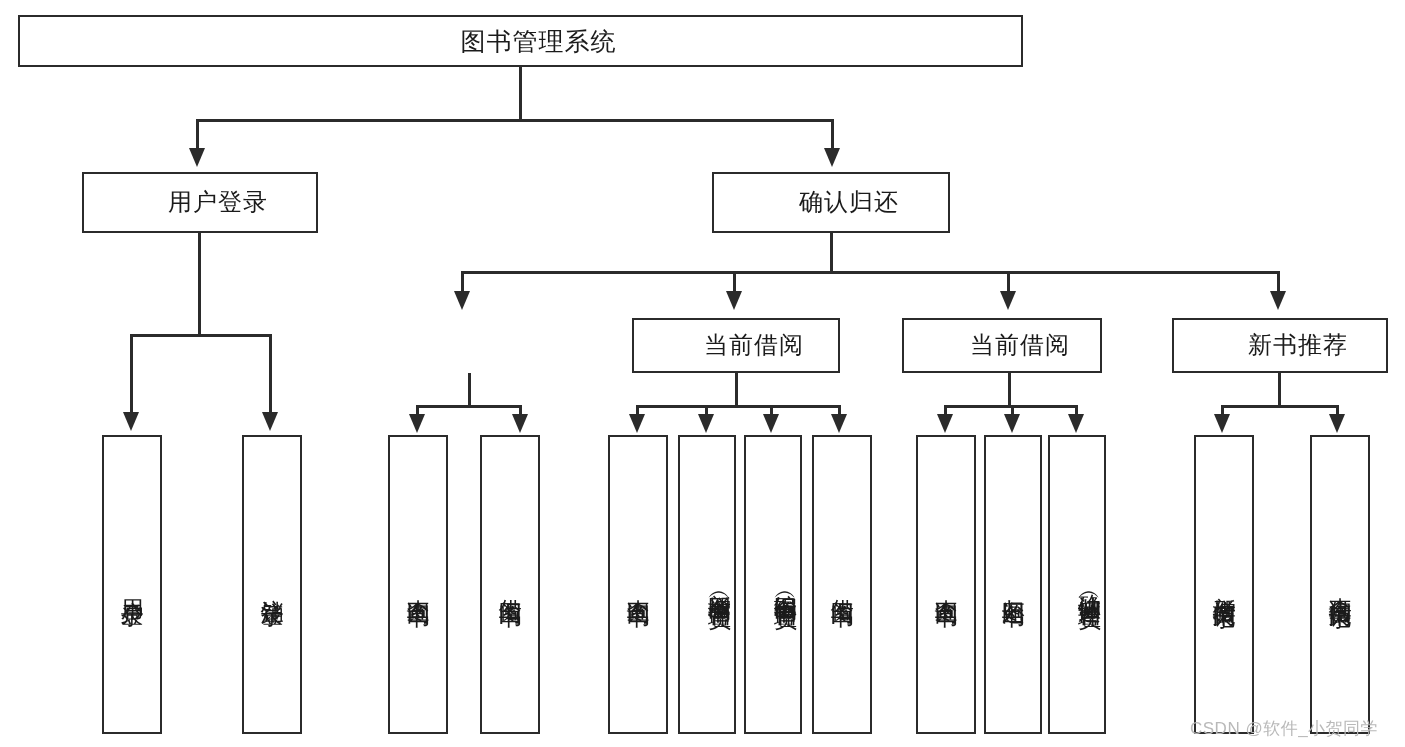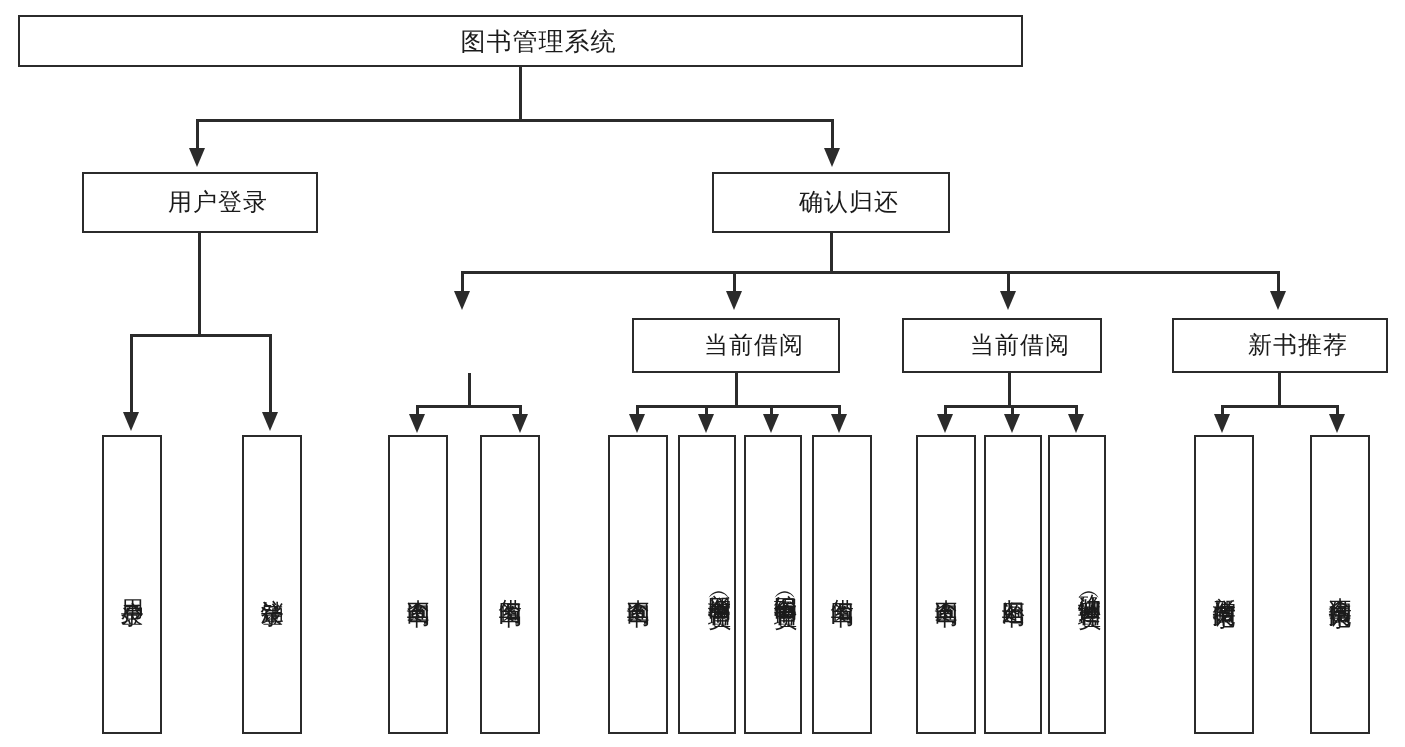--- a/index.html
+++ b/index.html
@@ -191,14 +191,15 @@
     <span>确认归还（管理员）</span>
   </div>
 
   <div class="node vert" style="left:1194px; top:435px; width:60px; height:299px;">
     <span>新增借阅记录</span>
   </div>
   <div class="node vert" style="left:1310px; top:435px; width:60px; height:299px;">
     <span>查询借阅记录</span>
   </div>
 
+  <div class="watermark" style="left:1190px; top:717px;">CSDN @软件_小贺同学</div>
 
 </div>
 
 </body></html>

